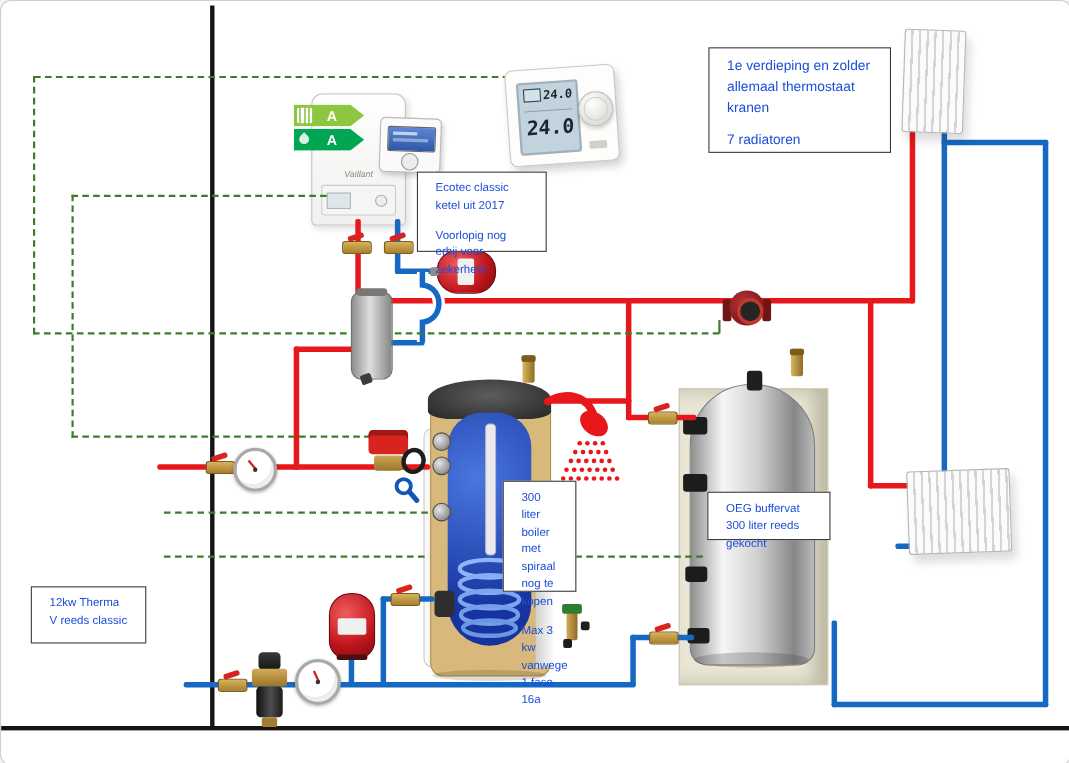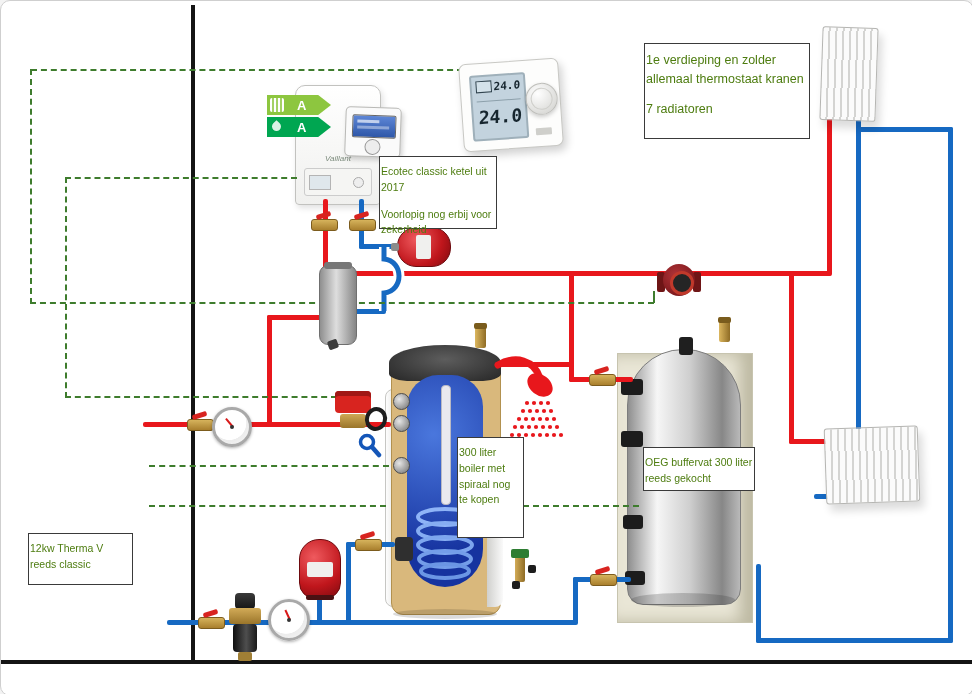--- a/index.html
+++ b/index.html
@@ -6,21 +6,21 @@
   .canvas{position:relative;width:972px;height:694px;background:#fff;border:1px solid #cfcfcf;border-radius:10px;overflow:hidden;margin:0 auto}
   .abs{position:absolute}
   
   .blk{background:#141414;z-index:5}
   .img{z-index:10}
   .pipe-r{position:absolute;background:#e8171c;border-radius:2px;z-index:20}
   .pipe-b{position:absolute;background:#1669c2;border-radius:2px;z-index:20}
   .wire-h{position:absolute;border-top:2px dashed #3e7c2d;z-index:30}
   .wire-v{position:absolute;border-left:2px dashed #3e7c2d;z-index:30}
   .fit{z-index:40}
-  .note{position:absolute;background:#fff;border:1.5px solid #3a3a3a;padding:7px 1px;font-size:10.5px;line-height:1.5;color:#4d7c0f;z-index:50;box-sizing:border-box}
+  .note{position:absolute;background:#fff;border:1.5px solid #3a3a3a;padding:7px 16px;font-size:10.5px;line-height:1.5;color:#1d4ed8;z-index:50;box-sizing:border-box}
   .note p{margin:0 0 11px}
   .note p:last-child{margin:0}
   
   .hp-body{background:linear-gradient(180deg,#ececea,#d9d9d5);border:1px solid #a3a39e;box-sizing:border-box}
   .fan{position:absolute;border-radius:50%;background:repeating-conic-gradient(#2c2c2c 0 5deg,#545454 5deg 10deg);border:4px solid #3a3a3a}
   .hub{position:absolute;border-radius:50%}
   .radiator{position:absolute;background:repeating-linear-gradient(90deg,#fbfbfb 0 5px,#d4d4d2 5px 7px);border:1px solid #b5b5b2;border-radius:3px;box-shadow:4px 7px 9px rgba(0,0,0,.14);z-index:40}
   .valve{position:absolute;width:25px;height:10px;background:linear-gradient(180deg,#d6b35c,#a97f2d);border-radius:3px;border:1px solid #7c5c1d;z-index:40}
   .valve .lever{position:absolute;left:4px;top:-7px;width:15px;height:5px;background:#d82420;border-radius:2px;transform:rotate(-18deg)}
   .gauge{position:absolute;border-radius:50%;background:radial-gradient(circle at 42% 38%,#ffffff 58%,#ececec 60%,#f6f6f6);border:3px solid #a9a9a9;box-shadow:0 1px 3px rgba(0,0,0,.3);z-index:40}
@@ -34,21 +34,21 @@
 </style>
 </head>
 <body>
 
 <div class="canvas">
 
   <div class="abs blk" style="left:190px;top:4px;width:4px;height:657px"></div>
   <div class="abs blk" style="left:0;top:659px;width:972px;height:4px"></div>
 
 
-  <div class="abs img" style="left:294px;top:84px;width:84px;height:118px;background:linear-gradient(180deg,#ffffff,#f0f0ee);border:1px solid #c2c2bf;border-radius:10px 10px 4px 4px;box-shadow:2px 3px 6px rgba(0,0,0,.12)">
+  <div class="abs img" style="left:282px;top:84px;width:84px;height:118px;background:linear-gradient(180deg,#ffffff,#f0f0ee);border:1px solid #c2c2bf;border-radius:10px 10px 4px 4px;box-shadow:2px 3px 6px rgba(0,0,0,.12)">
     <div class="abs" style="left:0;top:68px;width:84px;text-align:center;font-size:8px;color:#7d8c7d;font-style:italic">Vaillant</div>
     <div class="abs" style="left:8px;top:82px;width:66px;height:26px;background:#f5f5f3;border:1px solid #ccc;border-radius:3px">
       <span class="abs" style="left:4px;top:6px;width:20px;height:13px;background:#dfe7ec;border:1px solid #b4b4b4"></span>
       <span class="abs" style="left:48px;top:8px;width:9px;height:9px;border-radius:50%;border:1px solid #aaa;background:#eee"></span>
     </div>
   </div>
 
   <div class="abs img" style="left:384px;top:344px;width:120px;height:276px">
     <div class="abs" style="left:0;top:44px;width:16px;height:216px;background:linear-gradient(90deg,#fdfdfd,#d7d7d4);border-radius:8px 0 0 8px;border:1px solid #c6c6c3"></div>
     <div class="abs" style="left:6px;top:16px;width:108px;height:252px;background:#d9b87c;border-radius:12px;border:1px solid #b2914f"></div>
@@ -282,20 +282,21 @@
   <div class="note" style="left:643px;top:42px;width:166px;height:96px;font-size:12.5px">
     <p>1e verdieping en zolder allemaal thermostaat kranen</p>
     <p>7 radiatoren</p>
   </div>
   <div class="note" style="left:378px;top:155px;width:118px;height:73px">
     <p>Ecotec classic ketel uit 2017</p>
     <p>Voorlopig nog erbij voor zekerheid</p>
   </div>
   <div class="note" style="left:456px;top:436px;width:67px;height:101px">
     <p>300 liter boiler met spiraal nog te kopen</p>
+    <p>Max 3 kw vanwege 1 fase 16a</p>
   </div>
   <div class="note" style="left:642px;top:446px;width:112px;height:44px">
     <p>OEG buffervat 300 liter reeds gekocht</p>
   </div>
   <div class="note" style="left:27px;top:532px;width:105px;height:52px">
     <p>12kw Therma V reeds classic</p>
   </div>
 
 </div>
 

